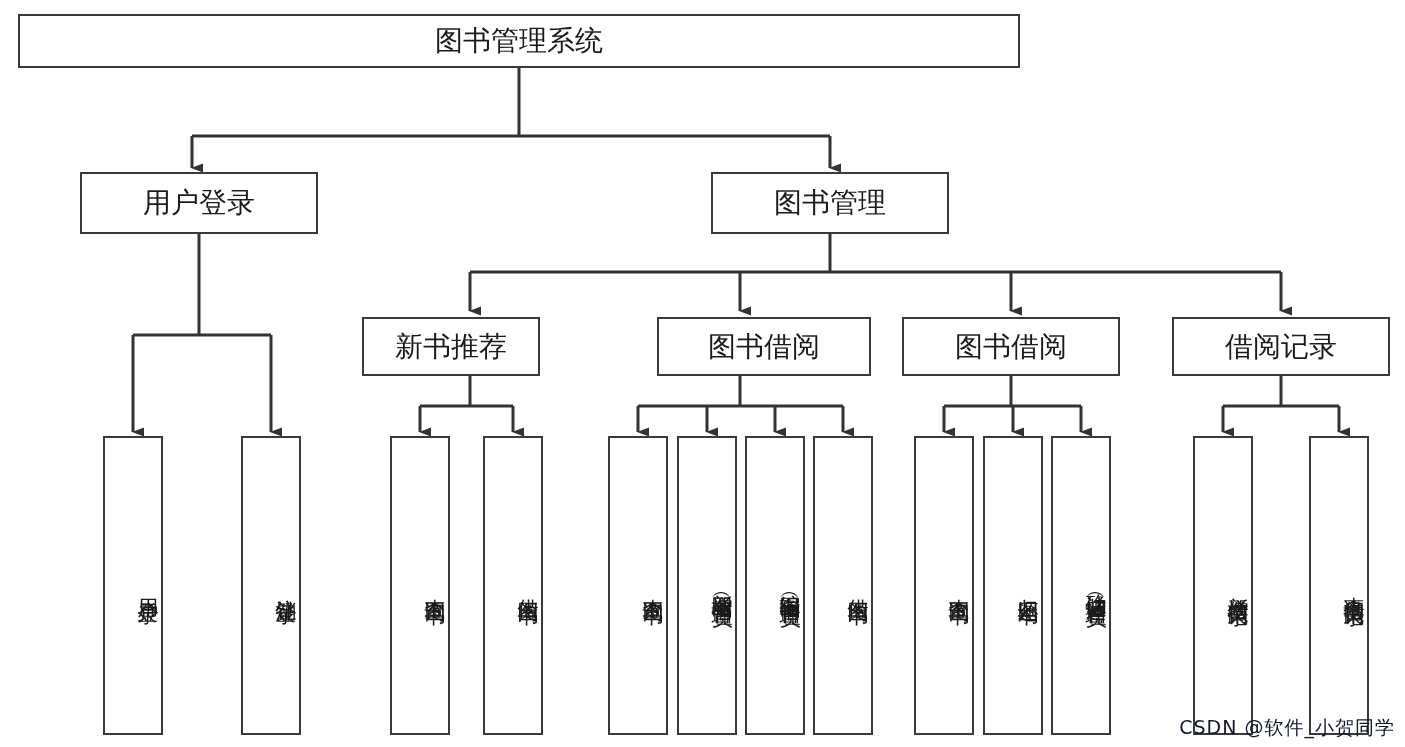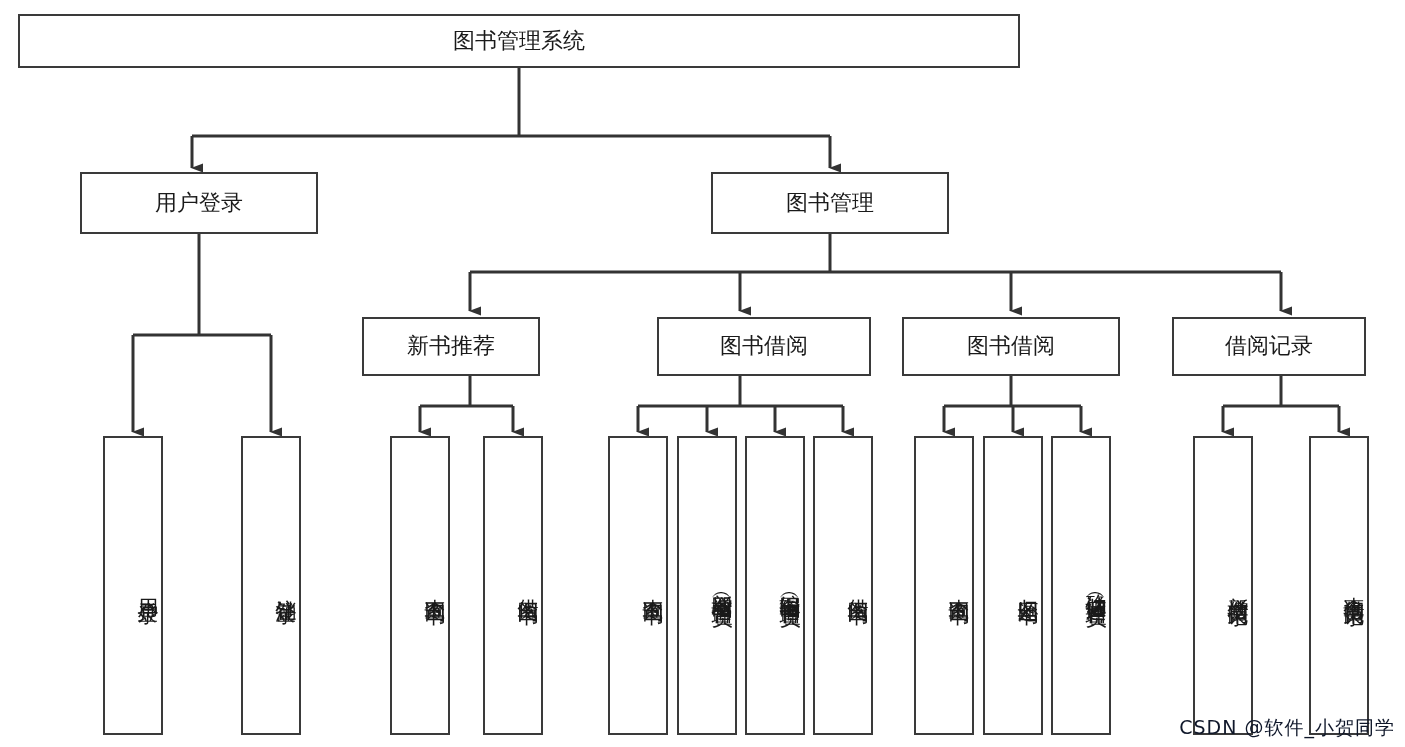--- a/index.html
+++ b/index.html
@@ -9,21 +9,21 @@
   .node{
     position:absolute;
     box-sizing:border-box;
     background:#ffffff;
     border:2px solid #3a3a3a;
     display:flex;
     align-items:center;
     justify-content:center;
     color:#1a1a1a;
   }
-  .node.h{font-size:22px;line-height:1.2;}
+  .node.h{font-size:28px;line-height:1.2;}
   .node.v{
     writing-mode:vertical-rl;
     text-orientation:upright;
     font-size:21px;
     line-height:1.25;
     letter-spacing:2px;
     padding:16px 0;
     align-items:flex-start;
     justify-content:center;
   }
@@ -109,21 +109,21 @@
 
   <div class="node h" style="left:362px;top:317px;width:178px;height:59px;">
     <span class="txt">新书推荐</span>
   </div>
   <div class="node h" style="left:633px;top:317px;width:214px;height:59px;margin-left:24px;">
     <span class="txt">图书借阅</span>
   </div>
   <div class="node h" style="left:902px;top:317px;width:218px;height:59px;">
     <span class="txt">图书借阅</span>
   </div>
-  <div class="node h" style="left:1172px;top:317px;width:194px;height:59px;">
+  <div class="node h" style="left:1172px;top:317px;width:218px;height:59px;">
     <span class="txt">借阅记录</span>
   </div>
 
   <div class="node v" style="left:103px;top:436px;width:60px;height:299px;">
     <span class="txt">用户登录</span>
   </div>
   <div class="node v" style="left:241px;top:436px;width:60px;height:299px;">
     <span class="txt">注销登录</span>
   </div>
 

